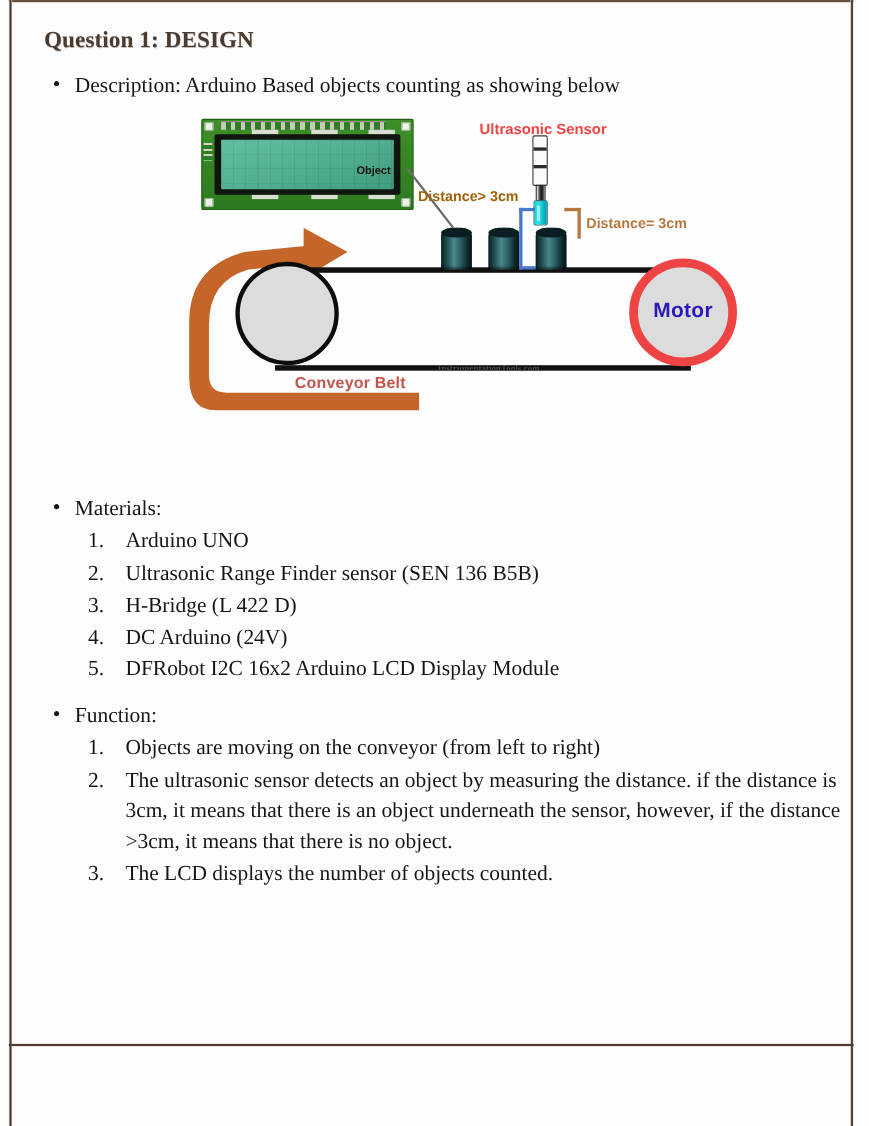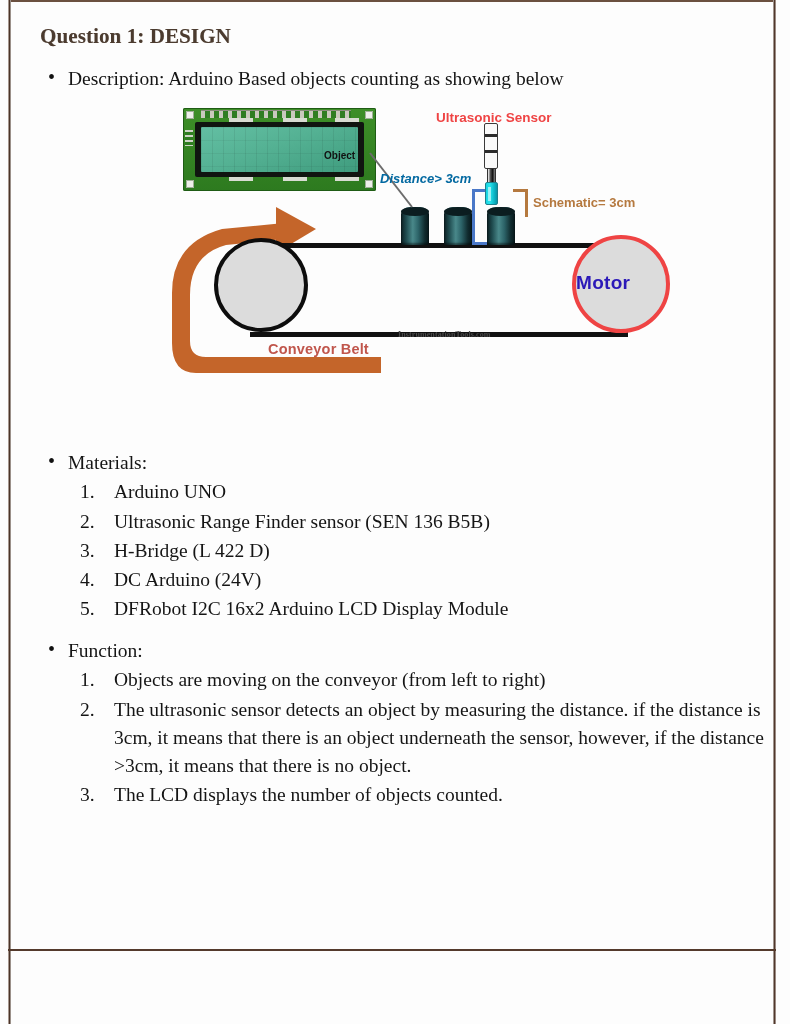--- a/index.html
+++ b/index.html
@@ -221,25 +221,25 @@
     background: #dcdcdc;
     border: 4px solid #0d0d0d;
     box-sizing: border-box;
   }
   .pulley-right {
     position: absolute;
     left: 504px; top: 134px;
     width: 98px; height: 98px;
     border-radius: 50%;
     background: #dcdcdc;
-    border: 4px solid #ef4444;
+    border: 8px solid #ef4444;
     box-sizing: border-box;
     display: flex;
     align-items: center;
-    justify-content: flex-start;
+    justify-content: center;
   }
   .motor-label {
     font-family: "Liberation Sans", sans-serif;
     font-weight: bold;
     font-size: 19px;
     color: #2b19b8;
     letter-spacing: 0.3px;
   }
 
   
@@ -346,22 +346,21 @@
   }
   .lbl-object {
     left: 256px; top: 34px;
     font-size: 10px;
     color: #111;
     margin-top: 14px;
   }
   .lbl-dist-gt {
     left: 312px; top: 69px;
     font-size: 13px;
-    color: #0369a1;
-    font-style: italic;
+    color: #a16207;
   }
   .lbl-dist-eq {
     left: 465px; top: 93px;
     font-size: 13px;
     color: #b5793f;
   }
 
   .leader-object {
     position: absolute;
     left: 300px; top: 50px;
@@ -482,21 +481,21 @@
             <div class="tip"></div>
           </div>
 
           <svg class="leader-object" viewBox="0 0 48 58">
             <line x1="2" y1="2" x2="44" y2="56" stroke="#6c6c6c" stroke-width="2"></line>
           </svg>
 
           <div class="fig-label lbl-ultrasonic">Ultrasonic Sensor</div>
           <div class="fig-label lbl-object">Object</div>
           <div class="fig-label lbl-dist-gt">Distance&gt; 3cm</div>
-          <div class="fig-label lbl-dist-eq">Schematic= 3cm</div>
+          <div class="fig-label lbl-dist-eq">Distance= 3cm</div>
 
           <div class="watermark">InstrumentationTools.com</div>
 
 
         </div>
         
       </li>
 
 
       <li class="bullet">

